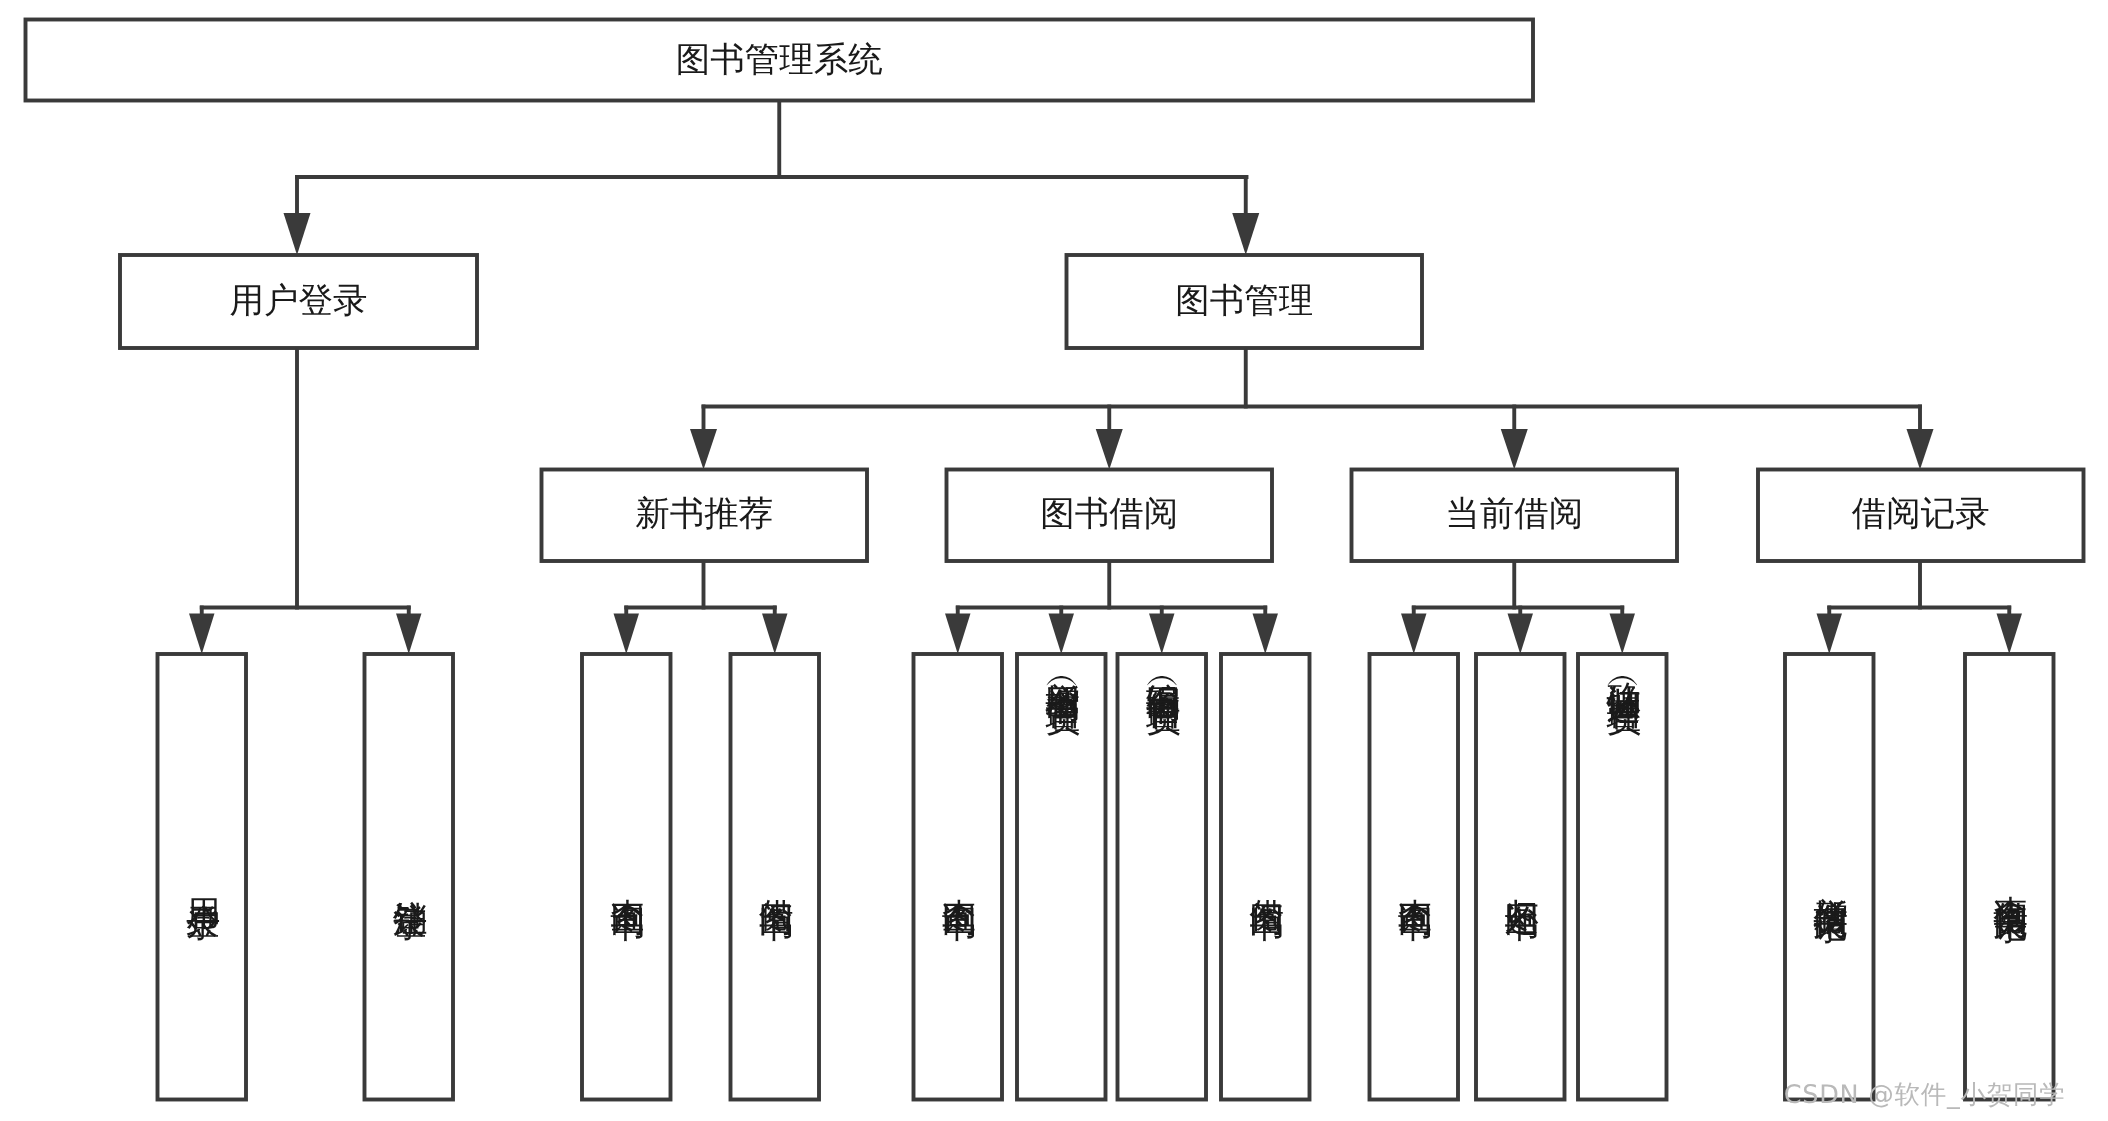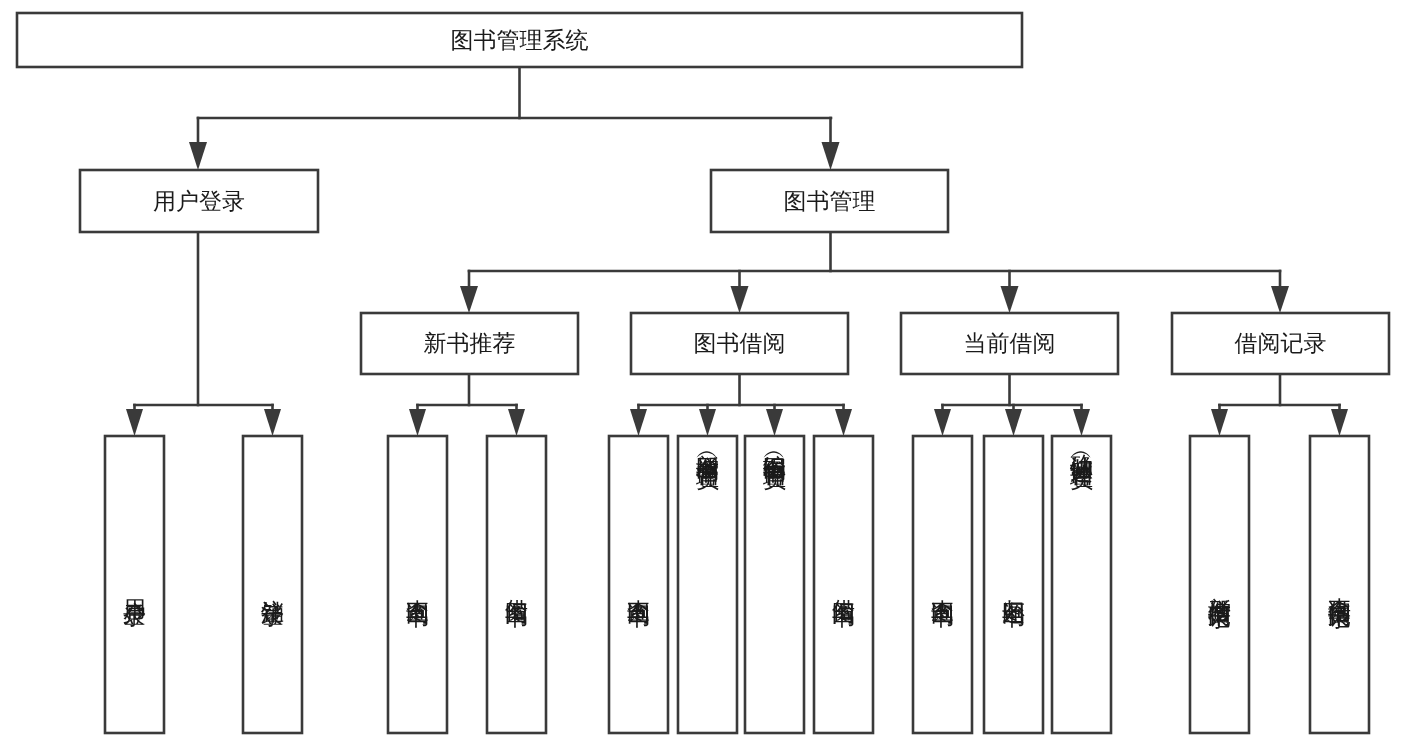--- a/index.html
+++ b/index.html
@@ -234,13 +234,14 @@
     <span class="leaf-label-text">确认归还（管理员）</span>
   </div>
 
   <div class="leaf-label-box" style="left:1190px; top:436px; width:59px; height:297px;">
     <span class="leaf-label-text">新增借阅记录</span>
   </div>
   <div class="leaf-label-box" style="left:1310px; top:436px; width:59px; height:297px;">
     <span class="leaf-label-text">查询借阅记录</span>
   </div>
 
+  <div id="watermark">CSDN @软件_小贺同学</div>
 </div>
 
 </body></html>

